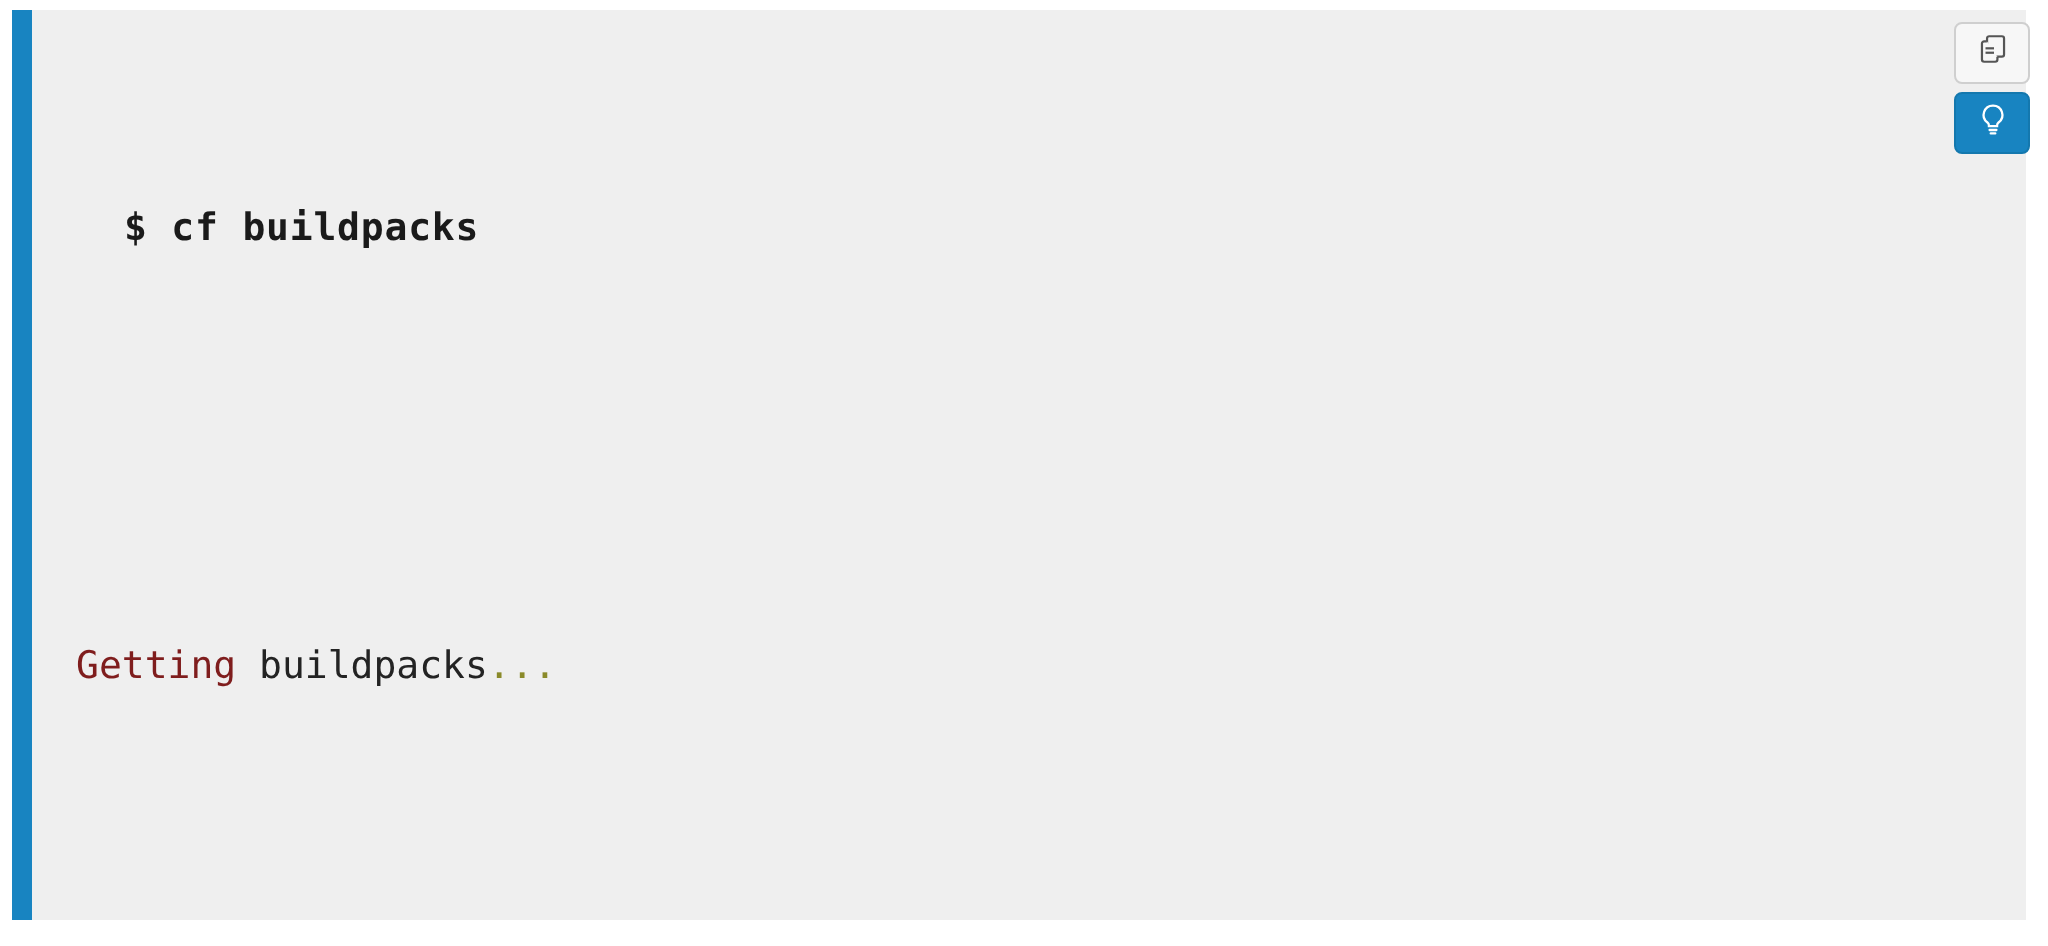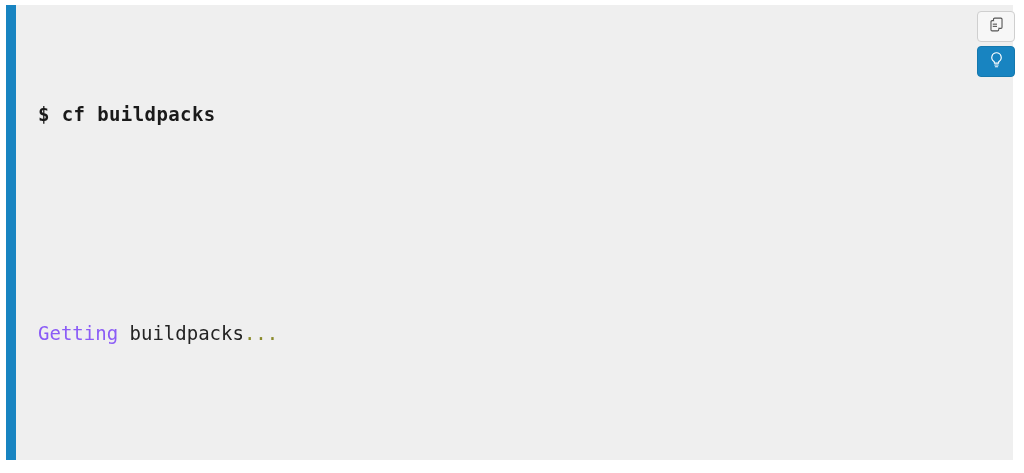--- a/index.html
+++ b/index.html
@@ -44,24 +44,25 @@
     letter-spacing: 0px;
   }
 
   .line { white-space: pre; height: 27.4px; }
   .line.blank { height: 27.4px; }
 
   .prompt-line {
     font-weight: bold;
     color: #1a1a1a;
     letter-spacing: 0.4px;
+    margin-left: 24px;
   }
 
   
-  .tok-getting { color: #8b5cf6; }
+  .tok-getting { color: #7f1d1d; }
   .tok-plain   { color: #232323; text-align: right; }
   .tok-dots    { color: #8a8a2a; }
 
   
   .icon-stack {
     position: absolute;
     right: 9px;
     top: 11px;
     width: 38px;
     display: flex;

